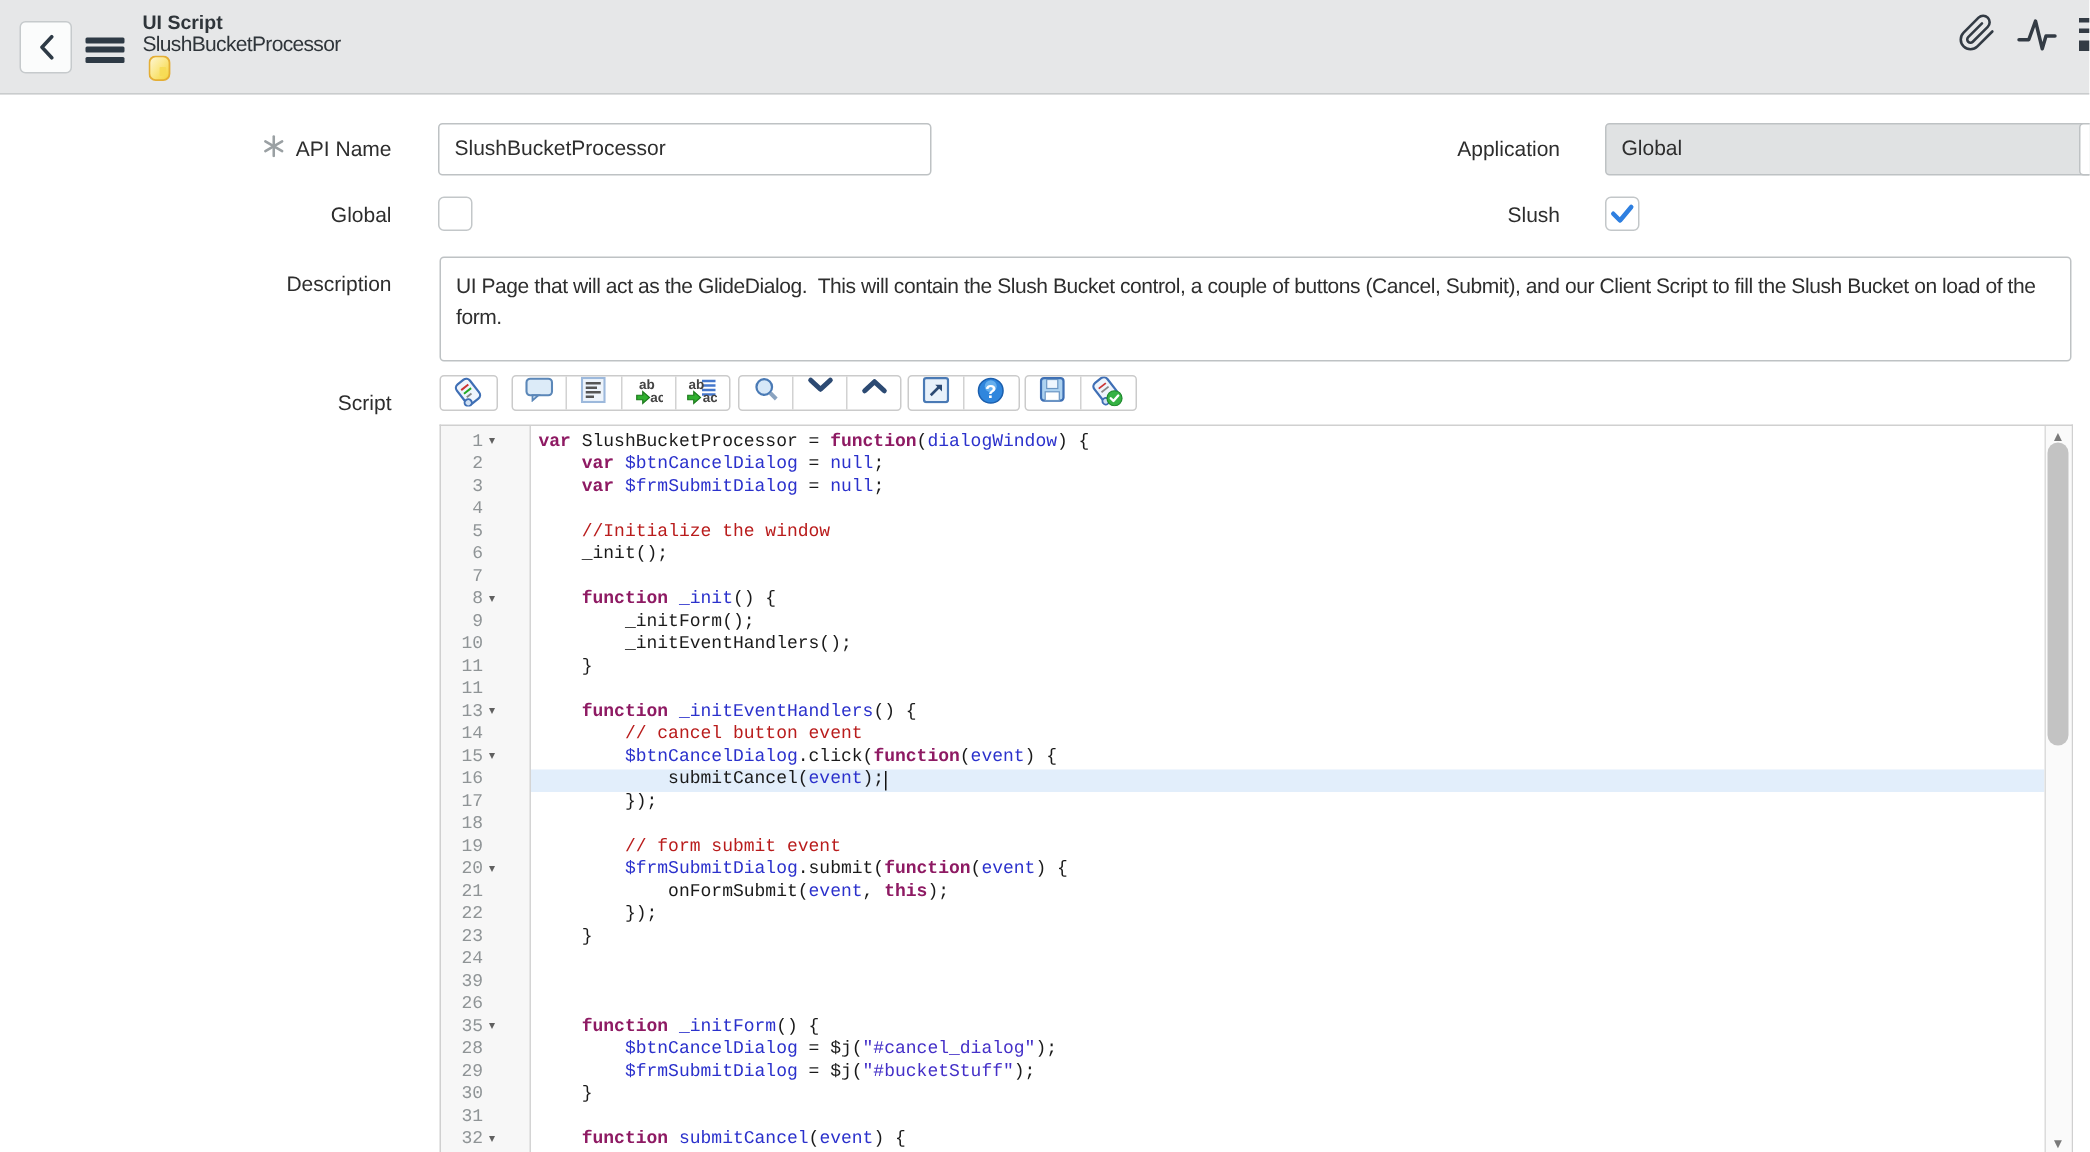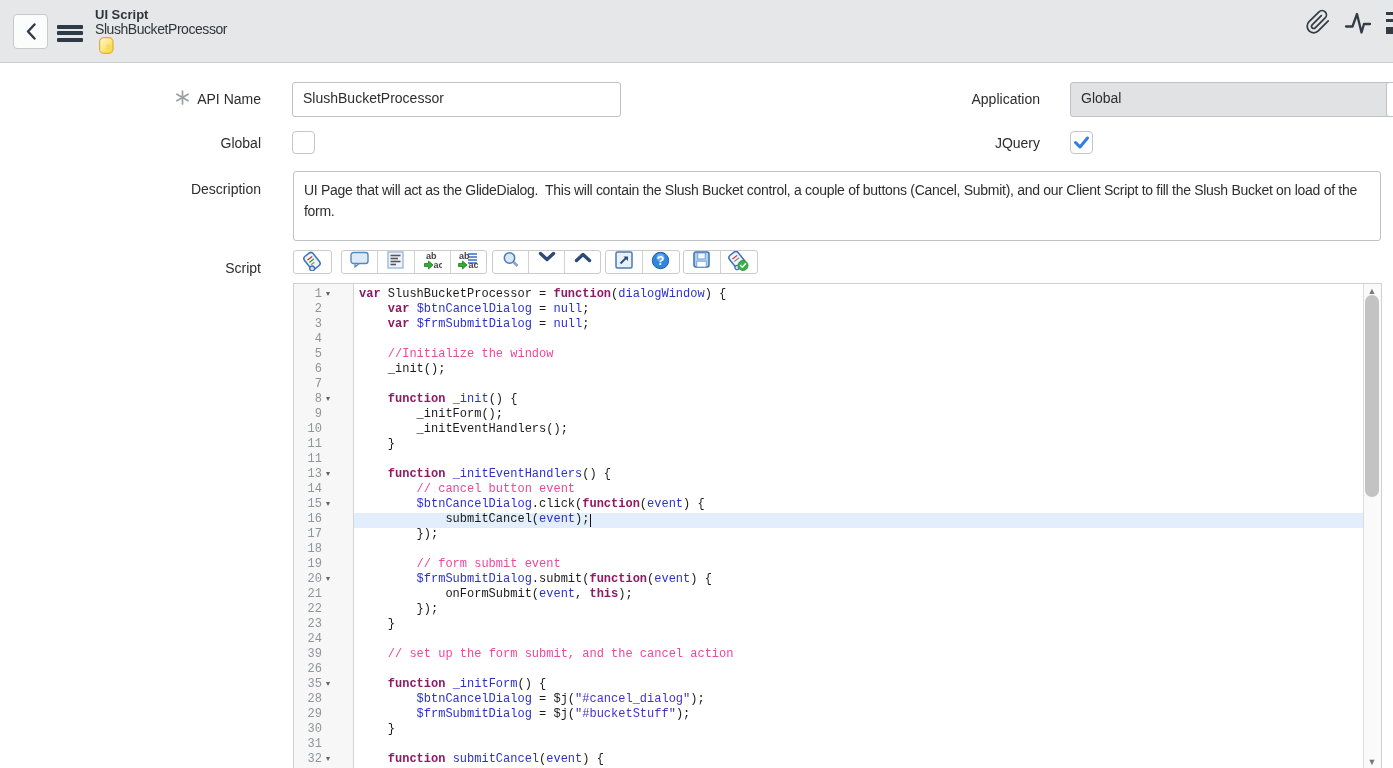--- a/index.html
+++ b/index.html
@@ -19,21 +19,21 @@
 #ed{left:293px;top:283px;width:1087px;height:486px;border:1px solid #d0d0d0;border-bottom:none;background:#fff}
 #gut{position:absolute;left:0;top:0;width:59px;height:485px;background:#f7f7f7;border-right:1px solid #d4d4d4}
 .ln{position:absolute;left:0;width:28px;height:15px;font:12px "Liberation Mono",monospace;color:#8f9496;text-align:right}
 .fold{position:absolute;left:32px;width:10px;height:15px;font-size:8px;color:#606060;line-height:14px}
 .cl{position:absolute;left:65px;height:15px;font:12px "Liberation Mono",monospace;color:#1a1a1a;white-space:pre}
 .k{color:#8e1a63;font-weight:bold}
 .d{color:#2b31cc}
 .v{color:#2b31cc}
 .a{color:#2b31cc}
 .s{color:#4430c8}
-.c{color:#ec4899}
+.c{color:#b91c1c}
 #hl{position:absolute;left:60px;top:229px;width:1009px;height:15px;background:#e2eefb}
 #cur{position:absolute;left:296.4px;top:230px;width:1px;height:13px;background:#111}
 #sbar{position:absolute;right:0;top:0;width:17px;height:485px;background:#fafafa;border-left:1px solid #dcdcdc}
 #thumb{position:absolute;left:1px;top:11px;width:14px;height:202px;background:#c3c3c3;border-radius:7px}
 .sarr{position:absolute;left:3px;width:10px;height:10px;color:#7a7a7a;font-size:9px;line-height:10px;text-align:center}
 </style>
 </head>
 <body>
 
 <div class="abs" id="hdr"></div>
@@ -82,21 +82,21 @@
 </svg>
 <div class="abs inp" style="left:292px;top:82px;width:307px;height:33px">SlushBucketProcessor</div>
 
 <div class="abs lbl" style="left:800px;top:91px;width:240px">Application</div>
 <div class="abs inp" style="left:1070px;top:82px;width:308px;height:33px;background:#e0e2e3">Global</div>
 <div class="abs inp" style="left:1386px;top:82px;width:12px;height:33px"></div>
 
 <div class="abs lbl" style="left:0;top:135px;width:261px">Global</div>
 <div class="abs cb" style="left:292px;top:131px"></div>
 
-<div class="abs lbl" style="left:800px;top:135px;width:240px">JQuery</div>
+<div class="abs lbl" style="left:800px;top:135px;width:240px">Slush</div>
 <div class="abs cb" style="left:1070px;top:131px">
   <svg width="21" height="21" viewBox="0 0 21 21">
       <polyline points="4.5,10.5 9,15 16.5,6" fill="none" stroke="#2e7fe0" stroke-width="3" stroke-linecap="round" stroke-linejoin="round"></polyline>
     </svg>
 </div>
 
 <div class="abs lbl" style="left:0;top:181px;width:261px">Description</div>
 <div class="abs" style="left:293px;top:171px;width:1086px;height:68px;border:1px solid #bec2c4;border-radius:3px;background:#fff">
   <div style="position:absolute;left:10px;top:8px;font-size:14px;color:#2e2e2e;line-height:21px;white-space:pre;letter-spacing:-0.287px">UI Page that will act as the GlideDialog.  This will contain the Slush Bucket control, a couple of buttons (Cancel, Submit), and our Client Script to fill the Slush Bucket on load of the
 form.</div>
@@ -263,21 +263,20 @@
 <div class="fold" style="top:288px">▾</div>
 <div class="cl" style="top:288px">        <span class="v">$frmSubmitDialog</span>.submit(<span class="k">function</span>(<span class="d">event</span>) {</div>
 <div class="ln" style="top:303px">21</div>
 <div class="cl" style="top:303px">            onFormSubmit(<span class="v">event</span>, <span class="k">this</span>);</div>
 <div class="ln" style="top:318px">22</div>
 <div class="cl" style="top:318px">        });</div>
 <div class="ln" style="top:333px">23</div>
 <div class="cl" style="top:333px">    }</div>
 <div class="ln" style="top:348px">24</div>
 <div class="ln" style="top:363px">39</div>
-<div class="cl" style="top:363px">    <span class="c">// set up the form submit, and the cancel action</span></div>
 <div class="ln" style="top:378px">26</div>
 <div class="ln" style="top:393px">35</div>
 <div class="fold" style="top:393px">▾</div>
 <div class="cl" style="top:393px">    <span class="k">function</span> <span class="d">_initForm</span>() {</div>
 <div class="ln" style="top:408px">28</div>
 <div class="cl" style="top:408px">        <span class="v">$btnCancelDialog</span> = $j(<span class="s">"#cancel_dialog"</span>);</div>
 <div class="ln" style="top:423px">29</div>
 <div class="cl" style="top:423px">        <span class="v">$frmSubmitDialog</span> = $j(<span class="s">"#bucketStuff"</span>);</div>
 <div class="ln" style="top:438px">30</div>
 <div class="cl" style="top:438px">    }</div>

